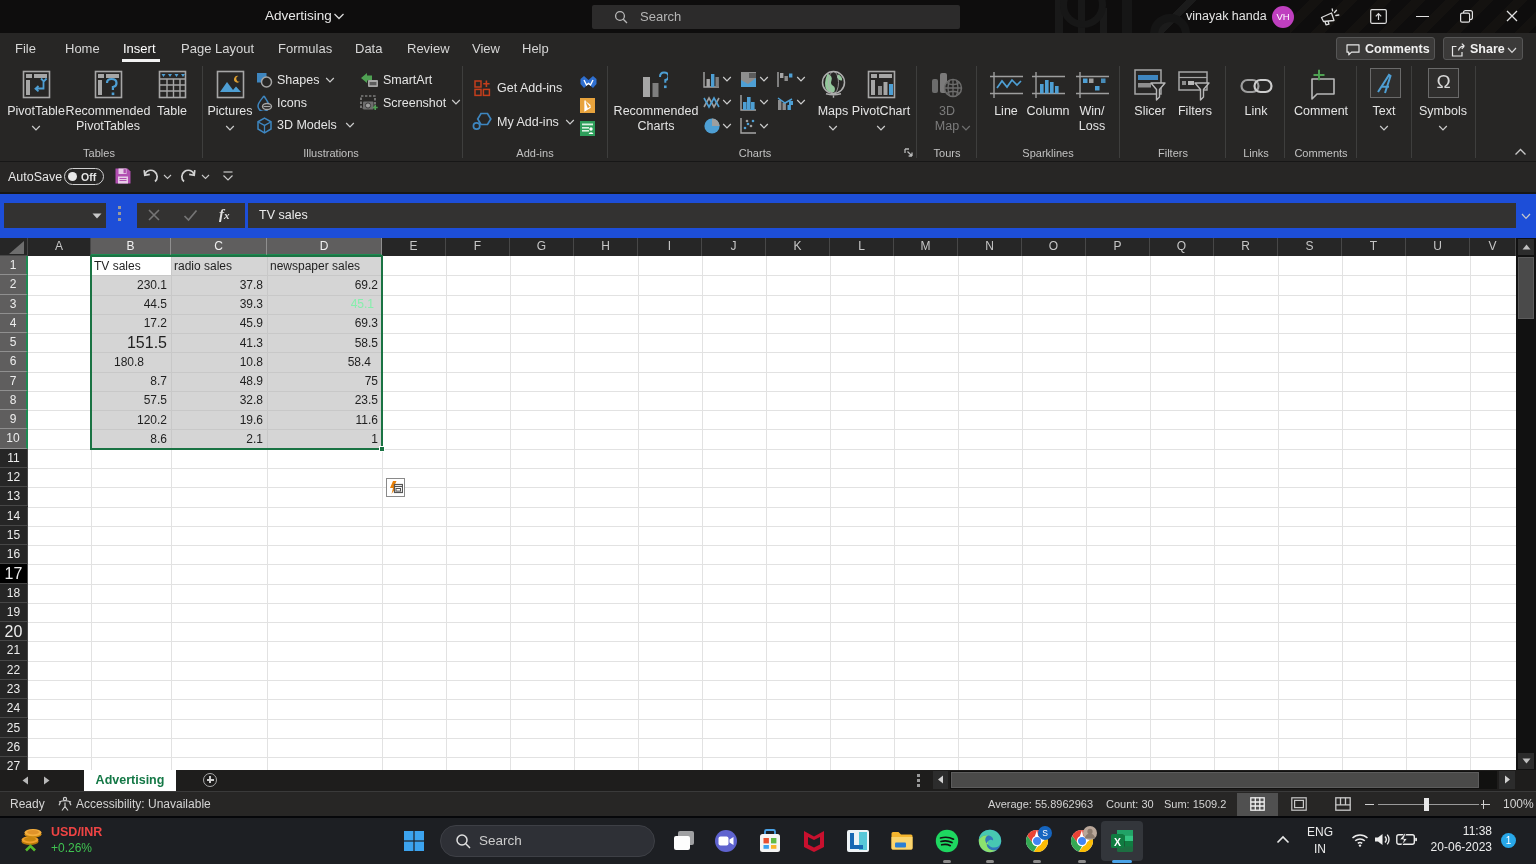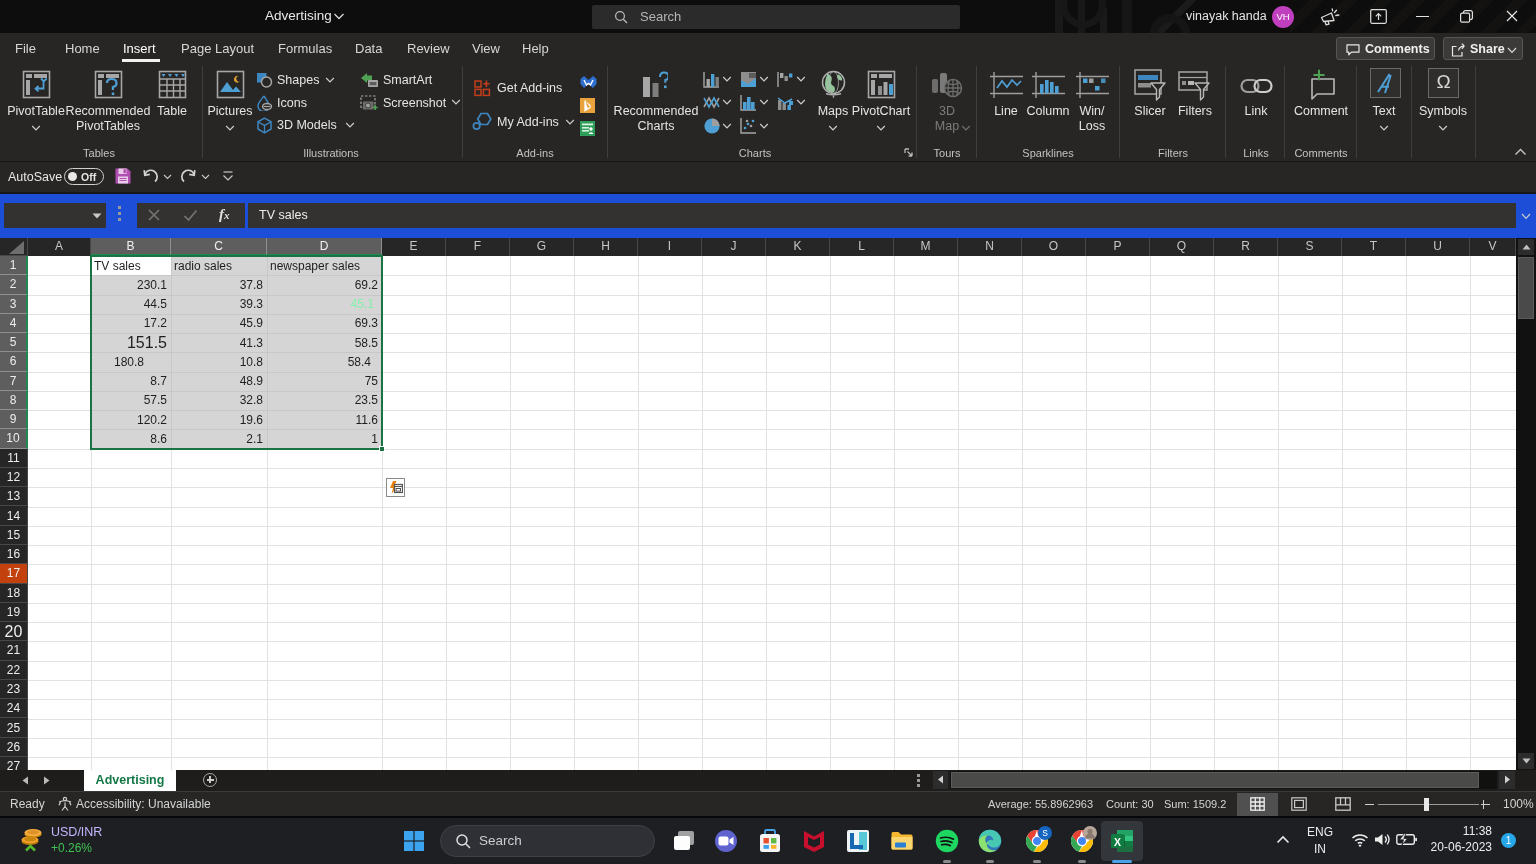--- a/index.html
+++ b/index.html
@@ -560,21 +560,21 @@
 <div class="abs" style="left:0;top:133.6px;width:28px;height:19.27px;background:#5f5e5e;border-right:2px solid #1e8a52;border-bottom:1px solid #8f8f8f;color:#ededed;font-size:12px;text-align:center;line-height:19.3px">7</div>
 <div class="abs" style="left:0;top:152.9px;width:28px;height:19.27px;background:#5f5e5e;border-right:2px solid #1e8a52;border-bottom:1px solid #8f8f8f;color:#ededed;font-size:12px;text-align:center;line-height:19.3px">8</div>
 <div class="abs" style="left:0;top:172.2px;width:28px;height:19.27px;background:#5f5e5e;border-right:2px solid #1e8a52;border-bottom:1px solid #8f8f8f;color:#ededed;font-size:12px;text-align:center;line-height:19.3px">9</div>
 <div class="abs" style="left:0;top:191.4px;width:28px;height:19.27px;background:#5f5e5e;border-right:2px solid #1e8a52;border-bottom:1px solid #8f8f8f;color:#ededed;font-size:12px;text-align:center;line-height:19.3px">10</div>
 <div class="abs" style="left:0;top:210.7px;width:28px;height:19.27px;background:#262626;border-right:1px solid #474747;border-bottom:1px solid #474747;color:#ededed;font-size:12px;text-align:center;line-height:19.3px">11</div>
 <div class="abs" style="left:0;top:230.0px;width:28px;height:19.27px;background:#262626;border-right:1px solid #474747;border-bottom:1px solid #474747;color:#ededed;font-size:12px;text-align:center;line-height:19.3px">12</div>
 <div class="abs" style="left:0;top:249.2px;width:28px;height:19.27px;background:#262626;border-right:1px solid #474747;border-bottom:1px solid #474747;color:#ededed;font-size:12px;text-align:center;line-height:19.3px">13</div>
 <div class="abs" style="left:0;top:268.5px;width:28px;height:19.27px;background:#262626;border-right:1px solid #474747;border-bottom:1px solid #474747;color:#ededed;font-size:12px;text-align:center;line-height:19.3px">14</div>
 <div class="abs" style="left:0;top:287.8px;width:28px;height:19.27px;background:#262626;border-right:1px solid #474747;border-bottom:1px solid #474747;color:#ededed;font-size:12px;text-align:center;line-height:19.3px">15</div>
 <div class="abs" style="left:0;top:307.0px;width:28px;height:19.27px;background:#262626;border-right:1px solid #474747;border-bottom:1px solid #474747;color:#ededed;font-size:12px;text-align:center;line-height:19.3px">16</div>
-<div class="abs" style="left:0;top:326.3px;width:28px;height:19.27px;background:#c2410c;border-right:1px solid #474747;border-bottom:1px solid #474747;color:#ededed;font-size:12px;text-align:center;line-height:19.3px">17</div>
+<div class="abs" style="left:0;top:326.3px;width:28px;height:19.27px;background:#000000;border-right:1px solid #474747;border-bottom:1px solid #474747;color:#ededed;font-size:16px;text-align:center;line-height:19.3px">17</div>
 <div class="abs" style="left:0;top:345.6px;width:28px;height:19.27px;background:#262626;border-right:1px solid #474747;border-bottom:1px solid #474747;color:#ededed;font-size:12px;text-align:center;line-height:19.3px">18</div>
 <div class="abs" style="left:0;top:364.9px;width:28px;height:19.27px;background:#262626;border-right:1px solid #474747;border-bottom:1px solid #474747;color:#ededed;font-size:12px;text-align:center;line-height:19.3px">19</div>
 <div class="abs" style="left:0;top:384.1px;width:28px;height:19.27px;background:#262626;border-right:1px solid #474747;border-bottom:1px solid #474747;color:#ededed;font-size:16px;text-align:center;line-height:19.3px">20</div>
 <div class="abs" style="left:0;top:403.4px;width:28px;height:19.27px;background:#262626;border-right:1px solid #474747;border-bottom:1px solid #474747;color:#ededed;font-size:12px;text-align:center;line-height:19.3px">21</div>
 <div class="abs" style="left:0;top:422.7px;width:28px;height:19.27px;background:#262626;border-right:1px solid #474747;border-bottom:1px solid #474747;color:#ededed;font-size:12px;text-align:center;line-height:19.3px">22</div>
 <div class="abs" style="left:0;top:441.9px;width:28px;height:19.27px;background:#262626;border-right:1px solid #474747;border-bottom:1px solid #474747;color:#ededed;font-size:12px;text-align:center;line-height:19.3px">23</div>
 <div class="abs" style="left:0;top:461.2px;width:28px;height:19.27px;background:#262626;border-right:1px solid #474747;border-bottom:1px solid #474747;color:#ededed;font-size:12px;text-align:center;line-height:19.3px">24</div>
 <div class="abs" style="left:0;top:480.5px;width:28px;height:19.27px;background:#262626;border-right:1px solid #474747;border-bottom:1px solid #474747;color:#ededed;font-size:12px;text-align:center;line-height:19.3px">25</div>
 <div class="abs" style="left:0;top:499.8px;width:28px;height:19.27px;background:#262626;border-right:1px solid #474747;border-bottom:1px solid #474747;color:#ededed;font-size:12px;text-align:center;line-height:19.3px">26</div>
 <div class="abs" style="left:0;top:519.0px;width:28px;height:19.27px;background:#262626;border-right:1px solid #474747;border-bottom:1px solid #474747;color:#ededed;font-size:12px;text-align:center;line-height:19.3px">27</div>
@@ -706,21 +706,21 @@
 
  <svg class="abs" style="left:19px;top:8px" width="26" height="26" viewBox="0 0 26 26">
   <ellipse cx="11" cy="15.5" rx="8.5" ry="3.6" fill="#b57709"></ellipse>
   <ellipse cx="11" cy="13.8" rx="8.5" ry="3.6" fill="#f0a02c"></ellipse>
   <ellipse cx="11" cy="13.2" rx="6" ry="2.2" fill="#c8860f"></ellipse>
   <ellipse cx="14" cy="8.2" rx="8.5" ry="3.6" fill="#c8860f"></ellipse>
   <ellipse cx="14" cy="6.6" rx="8.5" ry="3.6" fill="#f5ae3d"></ellipse>
   <ellipse cx="14" cy="6.2" rx="6" ry="2.2" fill="#e0932a"></ellipse>
   <path d="M7 24.5 L11.5 20 L16 24.5" stroke="#55b92e" stroke-width="2.6" fill="none"></path>
  </svg>
- <div class="abs" style="left:51px;top:7px;color:#c4b5fd;font-size:12.5px;font-weight:normal">USD/INR</div>
+ <div class="abs" style="left:51px;top:7px;color:#ef4444;font-size:12.5px;font-weight:bold">USD/INR</div>
  <div class="abs" style="left:51px;top:23px;color:#3fc351;font-size:12px">+0.26%</div>
 
  <svg class="abs" style="left:404px;top:13px" width="20" height="20" viewBox="0 0 20 20">
   <rect x="0" y="0" width="9.4" height="9.4" fill="#3ca3ee"></rect>
         <rect x="10.6" y="0" width="9.4" height="9.4" fill="#3ca3ee"></rect>
   <rect x="0" y="10.6" width="9.4" height="9.4" fill="#3ca3ee"></rect>
         <rect x="10.6" y="10.6" width="9.4" height="9.4" fill="#3ca3ee"></rect>
  </svg>
  <div class="abs" style="left:440px;top:7px;width:215px;height:32px;background:#2e3036;border:1px solid #3e4046;border-radius:16px">
   <svg class="abs" style="left:14px;top:7px" width="17" height="17" viewBox="0 0 17 17">

